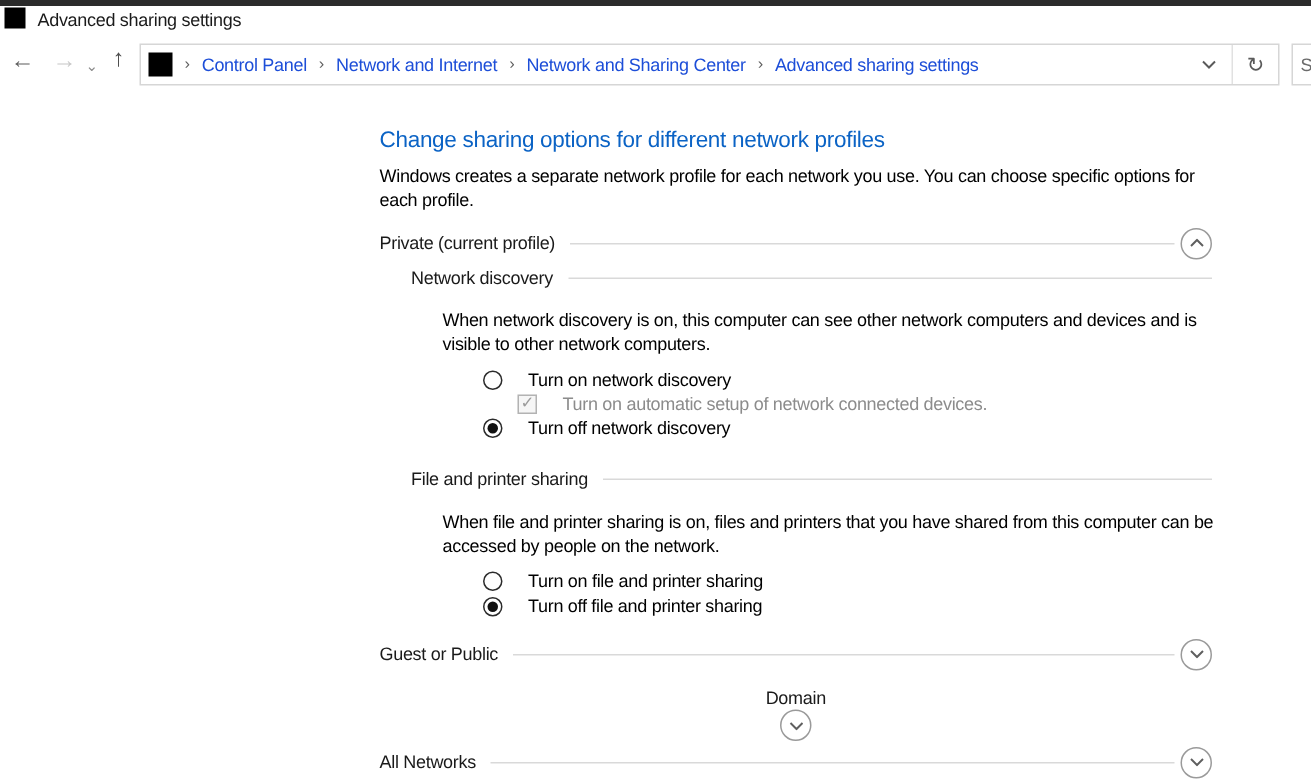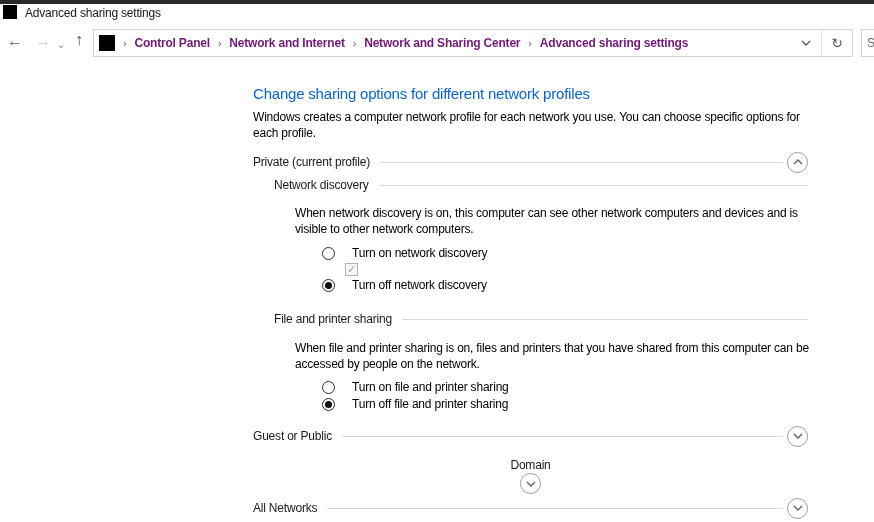--- a/index.html
+++ b/index.html
@@ -20,21 +20,21 @@
   .back{left:7px;top:33px;color:#5f5f5f;transform:translateY(-22px);}
   .fwd{left:35px;top:33px;color:#c9c9c9;transform:translateY(-22px);}
   .recent{left:57px;top:37px;font-size:10px;color:#8a8a8a;transform:translateY(-22px);}
   .up{left:75px;top:32px;color:#4e4e4e;transform:translateY(-22px);}
   .addressbar{
     position:absolute;left:93px;top:7px;width:760px;height:28px;box-sizing:border-box;
     border:1px solid #d6d6d6;background:#fff;display:flex;align-items:center;
   }
   .addr-icon{width:16px;height:16px;background:#000;margin-left:5px;flex:0 0 auto;}
   .crumb-sep{color:#5f5f5f;font-size:11px;margin:0 8px;flex:0 0 auto;}
-  .crumb{color:#701a75;white-space:nowrap;flex:0 0 auto;cursor:default;font-weight:bold;}
+  .crumb{color:#1d4ed8;white-space:nowrap;flex:0 0 auto;cursor:default;}
   .addr-spacer{flex:1 1 auto;}
   .addr-btn{width:30px;height:26px;display:flex;align-items:center;justify-content:center;flex:0 0 auto;}
   .addr-vsep{width:1px;height:26px;background:#e1e1e1;flex:0 0 auto;}
   .refresh-glyph{font-size:14px;color:#5a5a5a;line-height:14px;}
   .searchbox{
     position:absolute;left:861px;top:7px;width:90px;height:28px;box-sizing:border-box;
     border:1px solid #d6d6d6;background:#fff;display:flex;align-items:center;padding-left:5px;color:#6b6b6b;
   }
   
   .page-title{position:absolute;left:253px;top:85px;font-size:15px;letter-spacing:-0.2px;color:#0b63c5;white-space:nowrap;}
@@ -103,21 +103,21 @@
         <span class="refresh-glyph">↻</span>
       </span>
     </div>
 
     <div class="searchbox">
       <span>S</span>
     </div>
   </div>
 
   <div class="page-title">Change sharing options for different network profiles</div>
-  <div class="para intro">Windows creates a computer network profile for each network you use. You can choose specific options for each profile.</div>
+  <div class="para intro">Windows creates a separate network profile for each network you use. You can choose specific options for each profile.</div>
 
   <div class="sec-row" style="left:253px;top:151px;width:555px;">
     <span class="sec-label">Private (current profile)</span>
     <span class="sec-line with-btn"></span>
     <span class="chev-btn">
       <svg class="chev" width="10" height="6" viewBox="0 0 10 6">
           <polyline points="1,5 5,1 9,5" fill="none" stroke="#5f5f5f" stroke-width="1.3"></polyline>
         </svg>
     </span>
   </div>
@@ -127,20 +127,21 @@
     <span class="sec-line"></span>
   </div>
   <div class="para nd-desc">When network discovery is on, this computer can see other network computers and devices and is visible to other network computers.</div>
 
   <div class="opt-row" style="left:322px;top:243px;">
     <span class="radio"></span>
     <span class="opt-label">Turn on network discovery</span>
   </div>
   <div class="opt-row" style="left:345px;top:259px;">
     <span class="checkbox">✓</span>
+    <span class="opt-label disabled">Turn on automatic setup of network connected devices.</span>
   </div>
   <div class="opt-row" style="left:322px;top:275px;">
     <span class="radio selected"></span>
     <span class="opt-label">Turn off network discovery</span>
   </div>
 
   <div class="sec-row" style="left:274px;top:308px;width:534px;">
     <span class="sec-label">File and printer sharing</span>
     <span class="sec-line"></span>
   </div>

